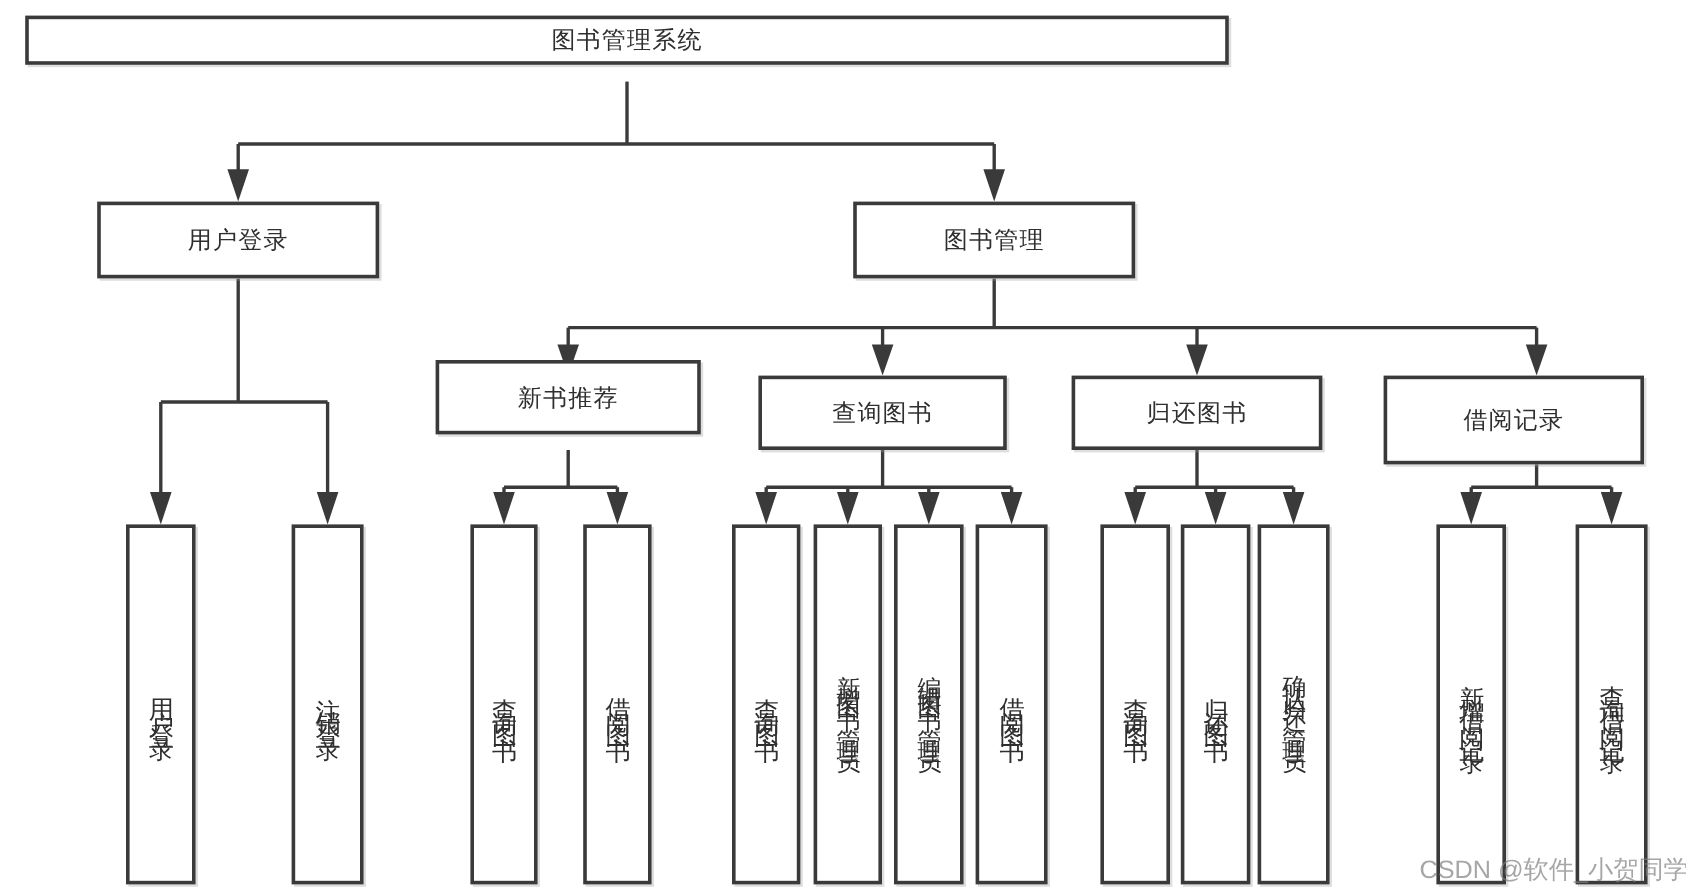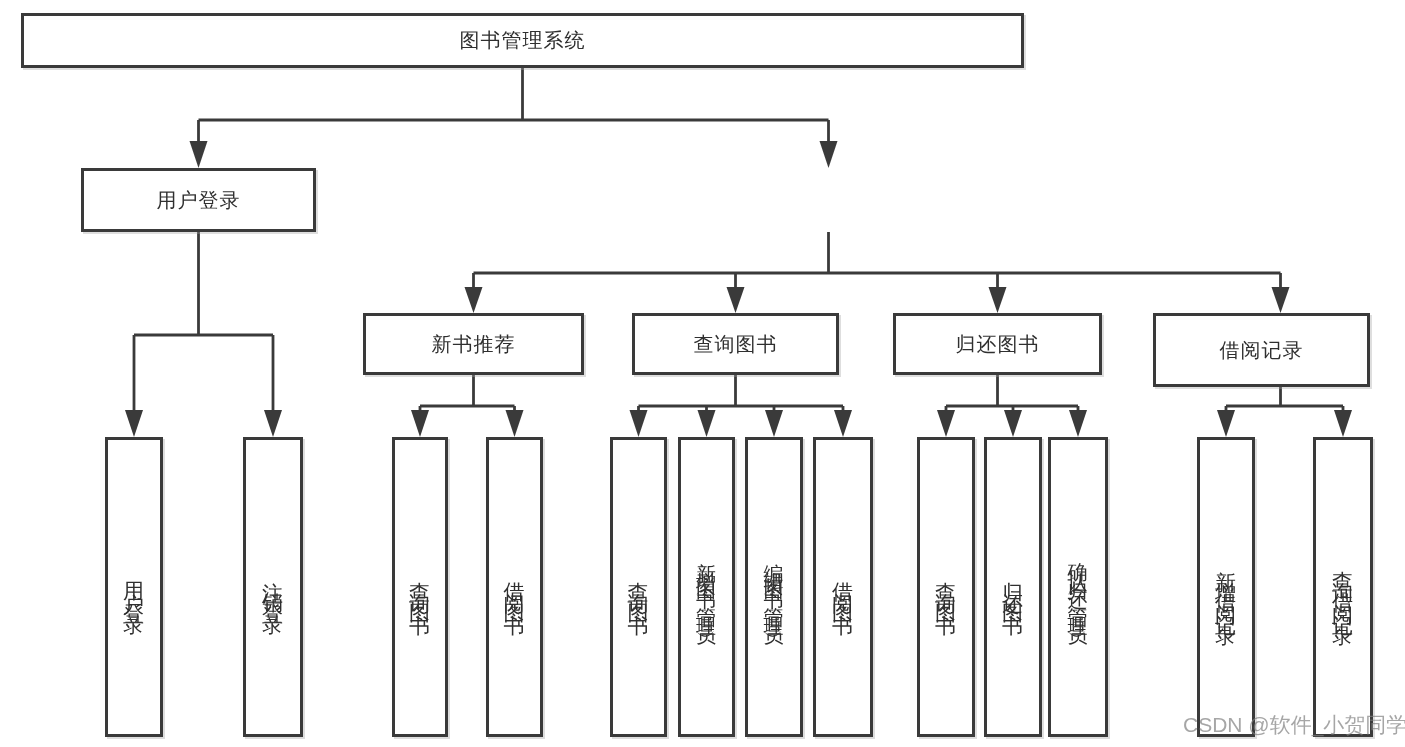--- a/index.html
+++ b/index.html
@@ -38,24 +38,24 @@
   svg.wires{position:absolute;left:0;top:0;}
   .watermark{
     position:absolute;
     left:1183px;top:711px;
     font-size:21px;
     color:rgba(128,128,128,0.70);
     white-space:nowrap;
   }
 
   
-  #root-box   {left:21px;  top:13px;  width:1003px; height:55px;align-items:center;}
+  #root-box   {left:21px;  top:13px;  width:1003px; height:41px;align-items:center;}
   #l2-user    {left:81px;  top:168px; width:235px;  height:64px;}
   #l2-mgmt    {left:711px; top:168px; width:235px;  height:64px;}
-  #l3-new     {left:363px; top:313px; width:221px;  height:62px;}
+  #l3-new     {left:363px; top:300px; width:221px;  height:62px;}
   #l3-borrow  {left:632px; top:313px; width:207px;  height:62px;}
   #l3-current {left:893px; top:313px; width:209px;  height:62px;}
   #l3-records {left:1153px;top:313px; width:217px;  height:74px;}
   .leaf{top:437px;height:300px;}
   #a1{left:105px; width:58px;}
   #a2{left:243px; width:60px;}
   #b1{left:392px; width:56px;}
   #b2{left:486px; width:57px;}
   #c1{left:610px; width:57px;}
   #c2{left:678px; width:57px;}
@@ -141,20 +141,23 @@
     </g>
   </svg>
 
   <div class="node" id="root-box">
     <span class="hlabel">图书管理系统</span>
   </div>
 
   <div class="node" id="l2-user">
     <span class="hlabel">用户登录</span>
   </div>
+  <div class="node" id="l2-mgmt">
+    <span class="hlabel">图书管理</span>
+  </div>
 
   <div class="node" id="l3-new">
     <span class="hlabel">新书推荐</span>
   </div>
   <div class="node" id="l3-borrow">
     <span class="hlabel">查询图书</span>
   </div>
   <div class="node" id="l3-current">
     <span class="hlabel">归还图书</span>
   </div>

